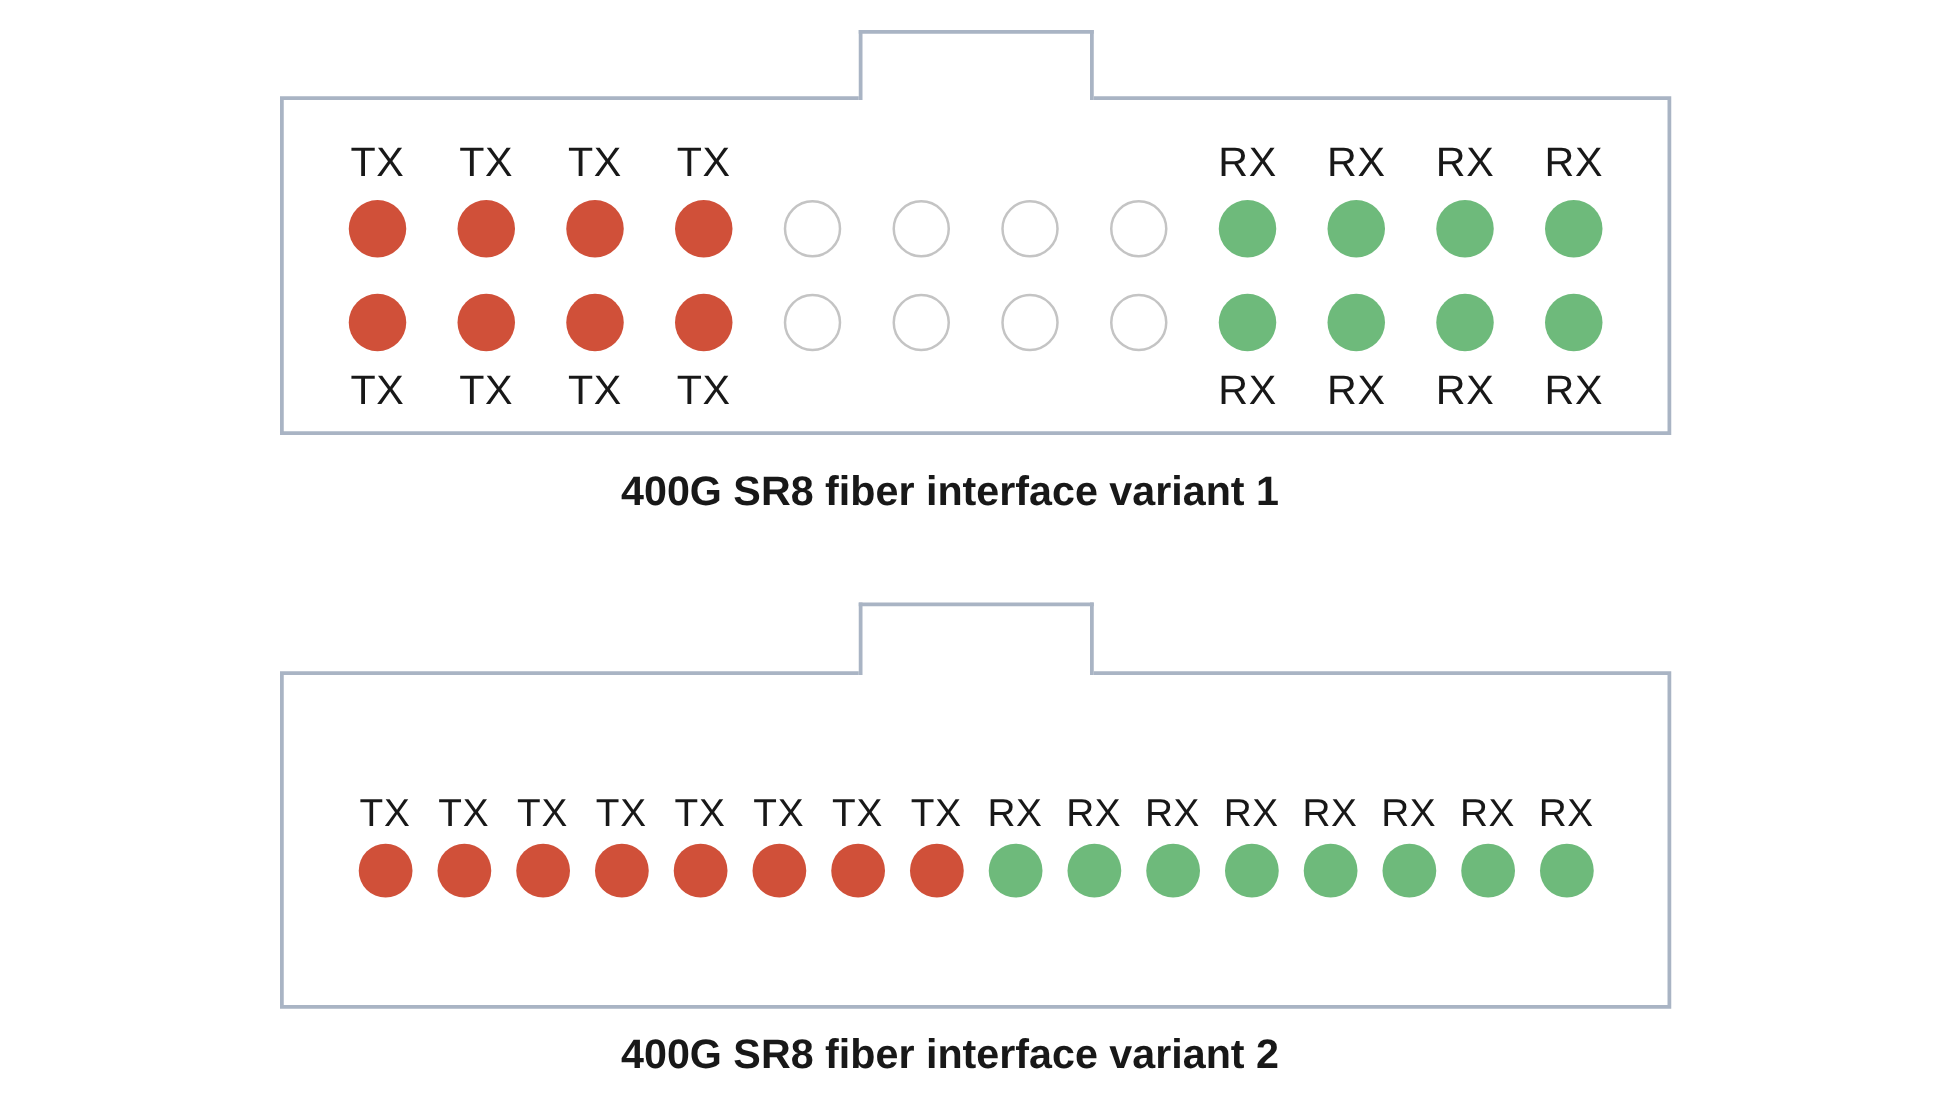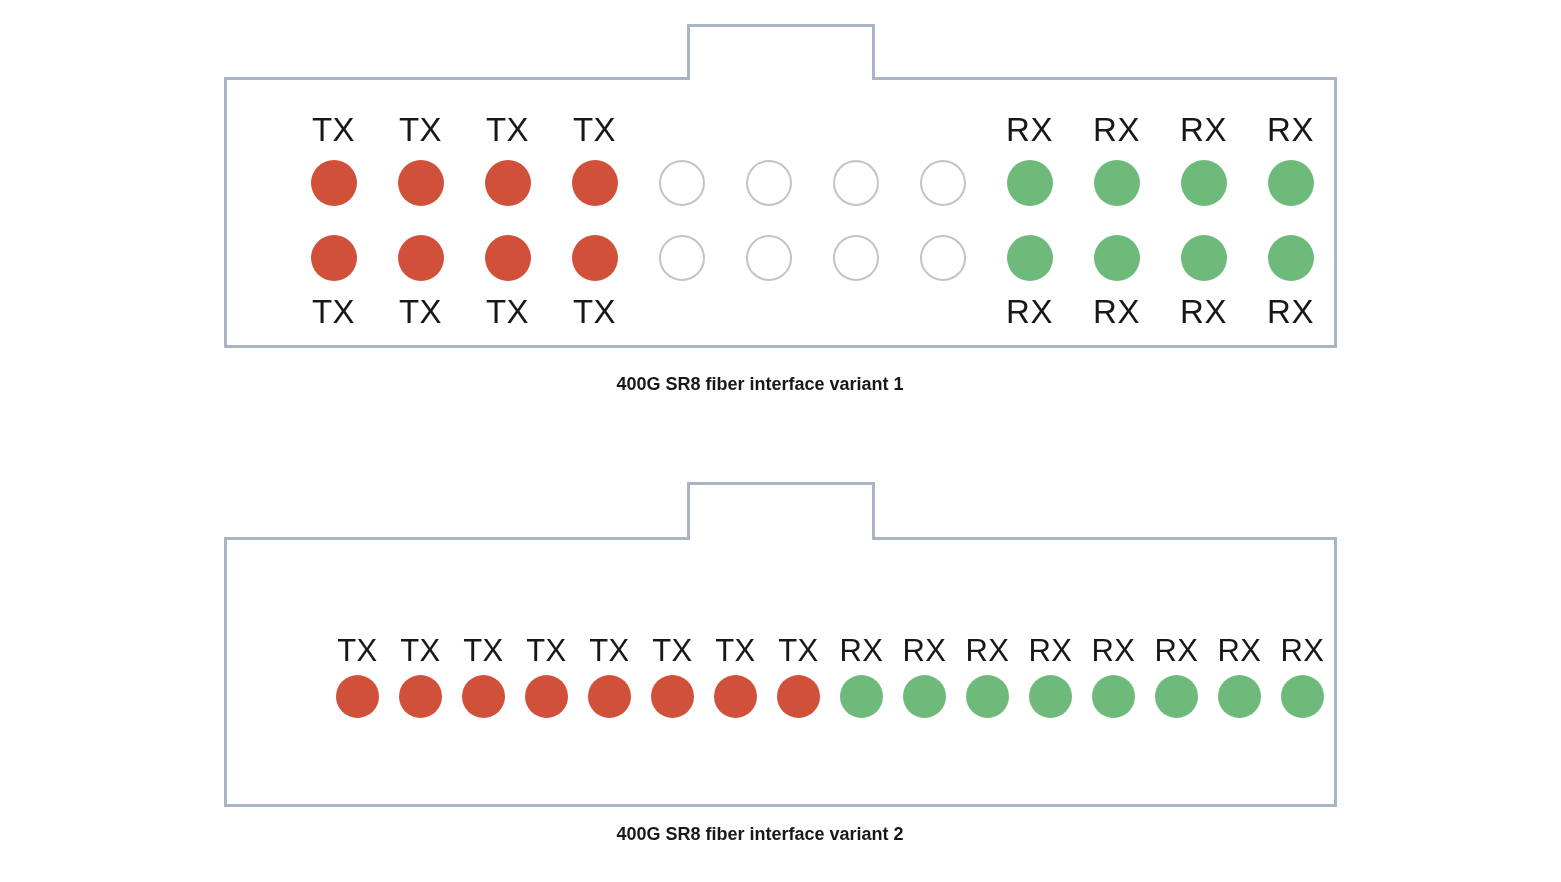--- a/index.html
+++ b/index.html
@@ -44,21 +44,21 @@
     width: 1113px;
     background: #ffffff;
     border: 3px solid var(--outline-color, #a9b4c4);
     z-index: 1;
   }
   #connector-0 .conn-body { margin-top: 53px; height: 271px; }
   #connector-1 .conn-body { margin-top: 55px; height: 270px; }
 
   .line {
     display: flex;
-    justify-content: flex-end;
+    justify-content: center;
     align-items: center;
   }
   #connector-0 .line:nth-child(1) { margin-top: 28px; height: 42px; }
   #connector-0 .line:nth-child(2) { margin-top: 10px; height: 46px; }
   #connector-0 .line:nth-child(3) { margin-top: 29px; height: 46px; }
   #connector-0 .line:nth-child(4) { margin-top: 9px;  height: 42px; }
   #connector-1 .line:nth-child(1) { margin-top: 89px; height: 42px; }
   #connector-1 .line:nth-child(2) { margin-top: 4px;  height: 43px; }
 
   .cell {
@@ -91,21 +91,21 @@
     background: #ffffff;
     border: 2px solid var(--unused-color, #c4c4c4);
   }
 
   .caption {
     position: absolute;
     left: 0;
     width: 1520px;
     text-align: center;
     font-weight: 700;
-    font-size: 18px;
+    font-size: 33px;
     color: #181818;
   }
   #caption-0 { top: 374px; }
   #caption-1 { top: 824px; }
 </style>
 </head>
 <body>
 
 <div class="stage">
 

